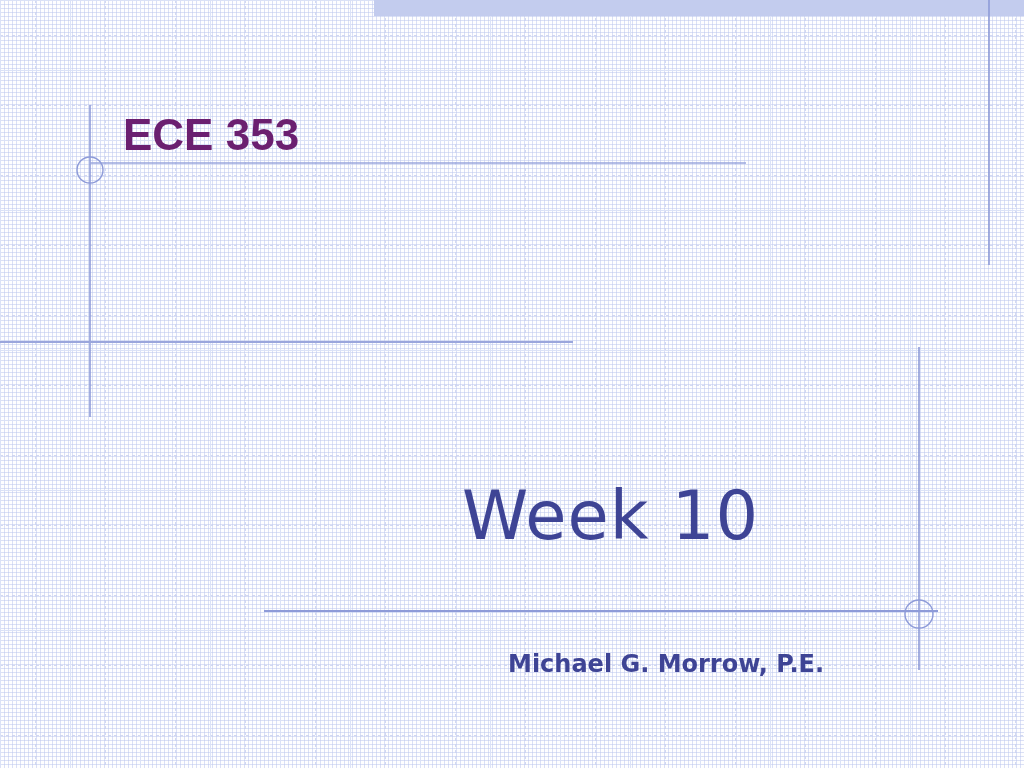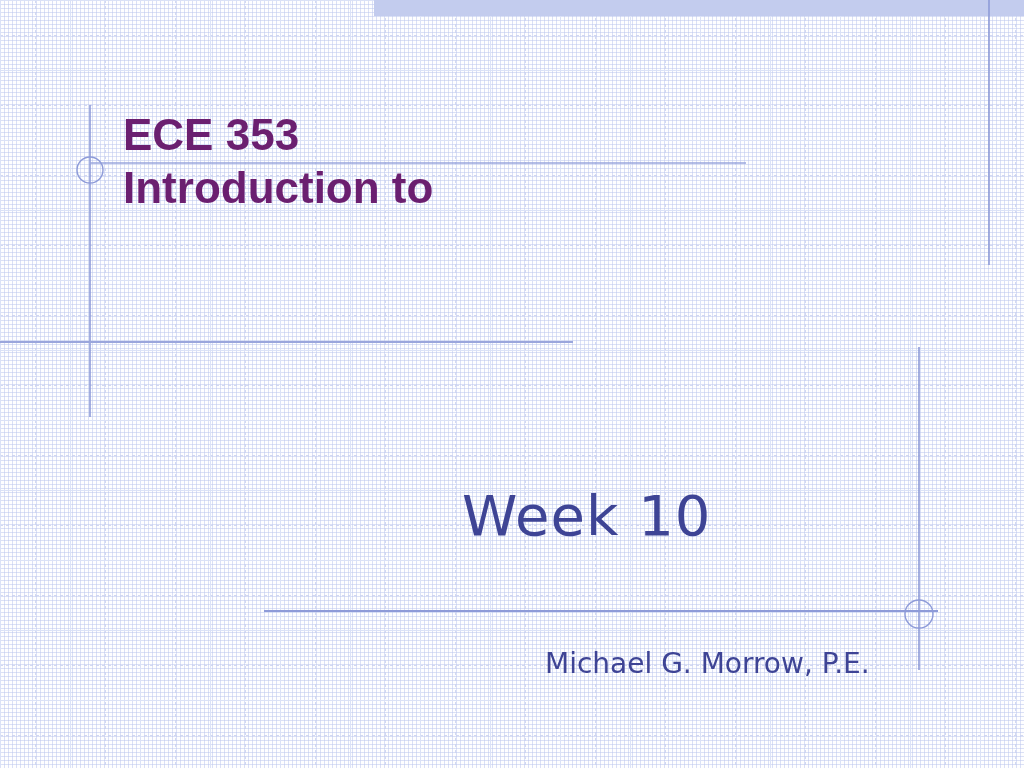--- a/index.html
+++ b/index.html
@@ -132,34 +132,34 @@
     white-space: nowrap;
   }
 
   .week-line {
     position: absolute;
     left: 462px;
     top: 474px;
     color: #3E4495;
     font-family: "DejaVu Sans", sans-serif;
     font-weight: normal;
-    font-size: 56px;
+    font-size: 67px;
     line-height: 84px;
     letter-spacing: 1px;
     white-space: nowrap;
   }
 
   .author-line {
     position: absolute;
-    left: 545px;
+    left: 508px;
     top: 647px;
     color: #3E4495;
     font-family: "DejaVu Sans", sans-serif;
-    font-weight: normal;
-    font-size: 28px;
+    font-weight: bold;
+    font-size: 24px;
     line-height: 34px;
     white-space: nowrap;
   }
 </style>
 </head>
 <body>
 
 <div class="slide">
 
   <div class="grid-bg"></div>
@@ -183,20 +183,19 @@
 
     <line x1="919" y1="347" x2="919" y2="670" stroke="#8E9BD8" stroke-width="1.6"></line>
 
     <line x1="264" y1="611" x2="938" y2="611" stroke="#8E9BD8" stroke-width="1.8"></line>
 
     <circle cx="919" cy="614" r="14" fill="none" stroke="#8E9BD8" stroke-width="1.4"></circle>
   </svg>
 
   <div class="title-block">
     <div class="title-line">ECE 353</div>
-    <div class="title-line">Introduction to</div>
   </div>
 
   <div class="week-line">Week 10</div>
 
   <div class="author-line">Michael G. Morrow, P.E.</div>
 
 </div>
 
 </body></html>

